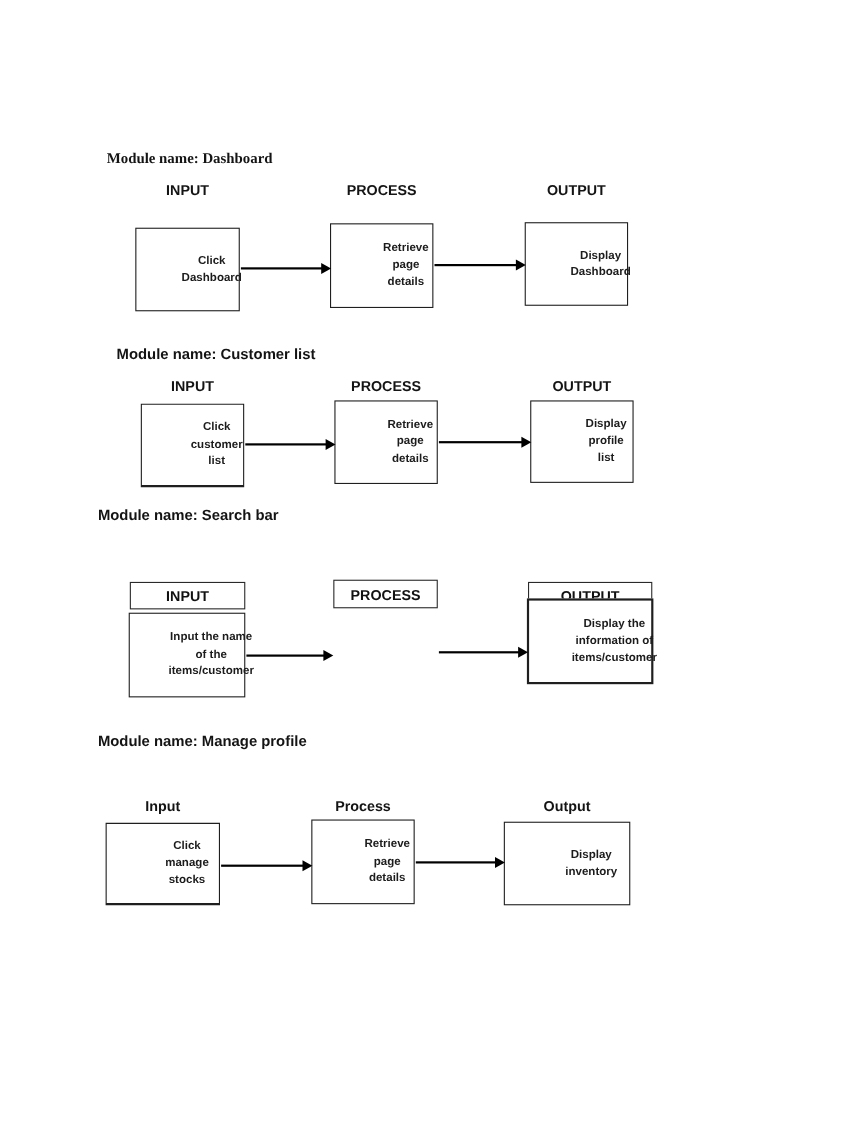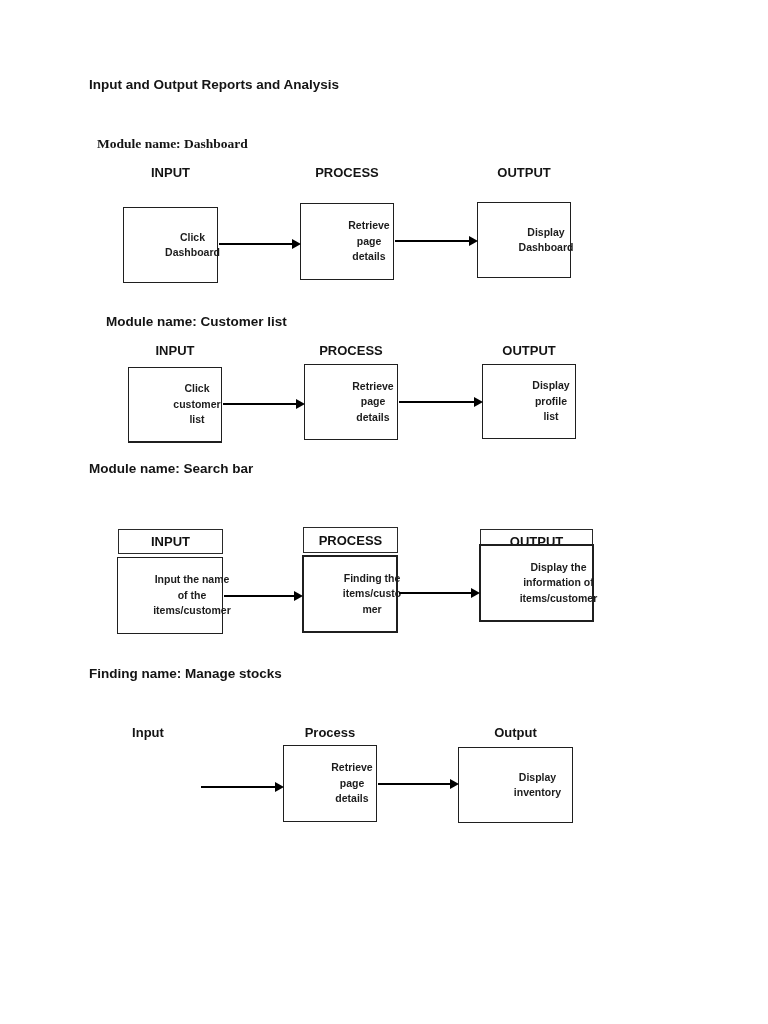--- a/index.html
+++ b/index.html
@@ -29,21 +29,20 @@
     position:absolute;right:-8px;top:50%;transform:translateY(-50%);
     width:0;height:0;border-left:9px solid #000;
     border-top:5px solid transparent;border-bottom:5px solid transparent;
   }
 </style>
 </head>
 <body>
 
 <div class="canvas">
 
-  <div class="abs doc-title" style="left:89px;top:77px;">Input and Output Reports and Analysis</div>
 
   <div class="abs module-label" style="left:97px;top:136px;font-family:Liberation Serif, serif;">Module name: Dashboard</div>
 
   <div class="abs col-header" style="left:123px;top:165px;width:95px;">INPUT</div>
   <div class="abs col-header" style="left:300px;top:165px;width:94px;">PROCESS</div>
   <div class="abs col-header" style="left:477px;top:165px;width:94px;">OUTPUT</div>
 
   <div class="abs iobox" style="left:123px;top:207px;width:95px;height:76px;">Click
 Dashboard</div>
   <div class="abs iobox" style="left:300px;top:203px;width:94px;height:77px;">Retrieve
@@ -80,40 +79,39 @@
 
   <div class="abs module-label" style="left:89px;top:461px;">Module name: Search bar</div>
 
   <div class="abs header-box" style="left:118px;top:529px;width:105px;height:25px;">INPUT</div>
   <div class="abs header-box" style="left:303px;top:527px;width:95px;height:26px;">PROCESS</div>
   <div class="abs header-box" style="left:480px;top:529px;width:113px;height:25px;">OUTPUT</div>
 
   <div class="abs iobox" style="left:117px;top:557px;width:106px;height:77px;">Input the name
 of the
 items/customer</div>
-  <div class="abs iobox thick" style="left:302px;top:555px;width:96px;height:78px;">Finding the
-items/custo
-mer</div>
   <div class="abs iobox thick" style="left:479px;top:544px;width:115px;height:78px;">Display the
 information of
 items/customer</div>
 
   <div class="arrow" style="left:224px;top:595px;width:71px;">
     <span class="arrowhead"></span>
   </div>
   <div class="arrow" style="left:399px;top:592px;width:73px;">
     <span class="arrowhead"></span>
   </div>
 
-  <div class="abs module-label" style="left:89px;top:666px;">Finding name: Manage stocks</div>
+  <div class="abs module-label" style="left:89px;top:666px;">Module name: Manage profile</div>
 
   <div class="abs col-header" style="left:96px;top:725px;width:104px;">Input</div>
   <div class="abs col-header" style="left:283px;top:725px;width:94px;">Process</div>
   <div class="abs col-header" style="left:458px;top:725px;width:115px;">Output</div>
 
+  <div class="abs iobox heavy-bottom" style="left:96px;top:748px;width:104px;height:75px;">Click manage
+stocks</div>
   <div class="abs iobox" style="left:283px;top:745px;width:94px;height:77px;">Retrieve
 page details</div>
   <div class="abs iobox" style="left:458px;top:747px;width:115px;height:76px;">Display
 inventory</div>
 
   <div class="arrow" style="left:201px;top:786px;width:75px;">
     <span class="arrowhead"></span>
   </div>
   <div class="arrow" style="left:378px;top:783px;width:73px;">
     <span class="arrowhead"></span>

